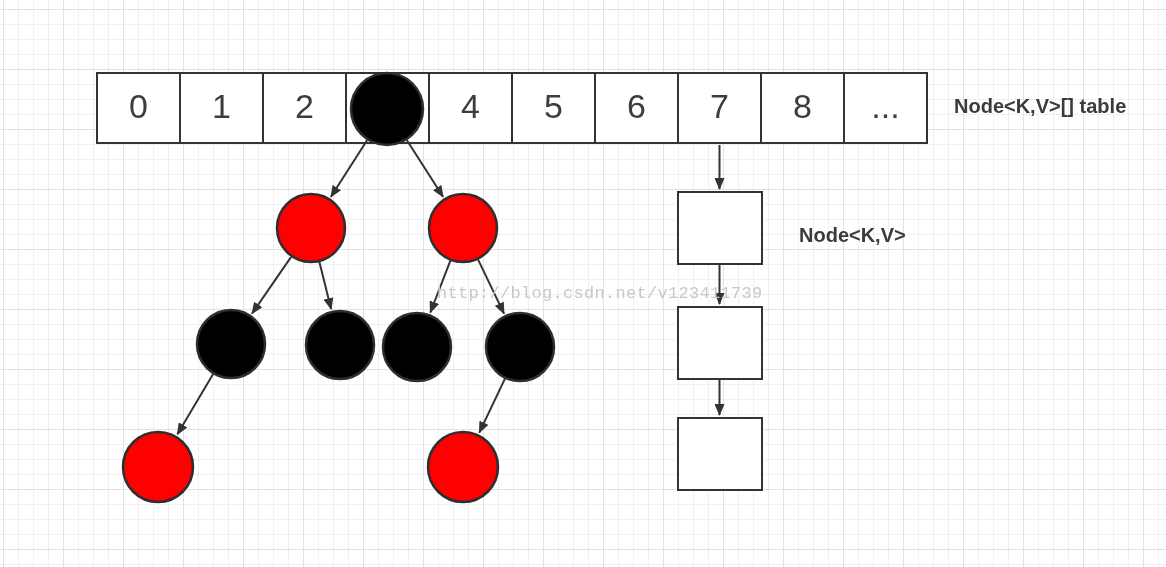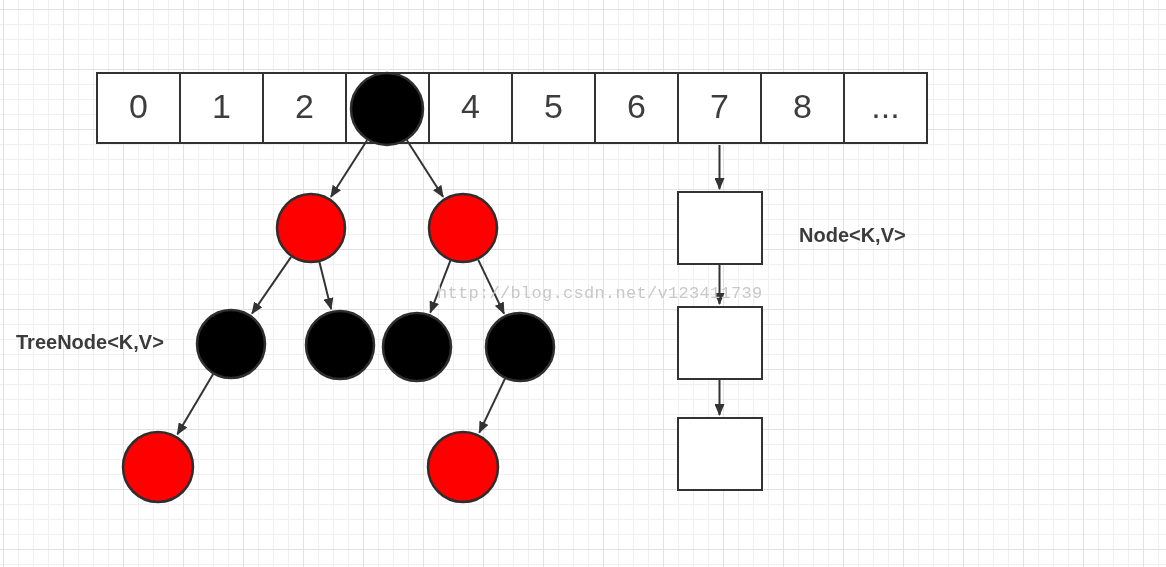--- a/index.html
+++ b/index.html
@@ -97,16 +97,16 @@
       <circle cx="311" cy="228" r="34" fill="#fe0000" class="tree-circle"></circle>
       <circle cx="463" cy="228" r="34" fill="#fe0000" class="tree-circle"></circle>
       <circle cx="231" cy="344" r="34" fill="#000000" class="tree-circle"></circle>
       <circle cx="340" cy="345" r="34" fill="#000000" class="tree-circle"></circle>
       <circle cx="417" cy="347" r="34" fill="#000000" class="tree-circle"></circle>
       <circle cx="520" cy="347" r="34" fill="#000000" class="tree-circle"></circle>
       <circle cx="158" cy="467" r="35" fill="#fe0000" class="tree-circle"></circle>
       <circle cx="463" cy="467" r="35" fill="#fe0000" class="tree-circle"></circle>
     </svg>
 
+  <div class="label" id="label-table">Node&lt;K,V&gt;[] table</div>
   <div class="label" id="label-list">Node&lt;K,V&gt;</div>
-  <div class="label" id="label-tree">TreeNode&lt;K,V&gt;</div>
   <div class="watermark">http://blog.csdn.net/v123411739</div>
 </div>
 
 </body></html>

